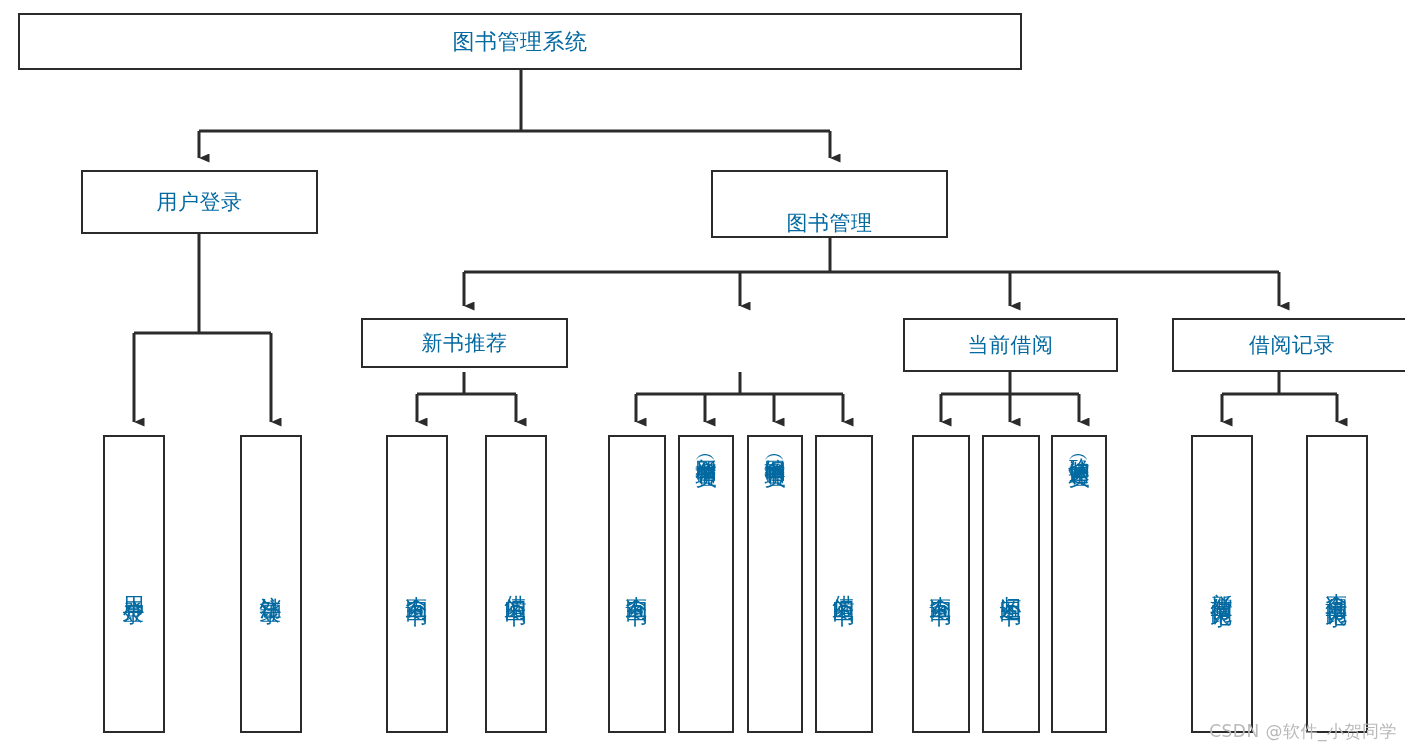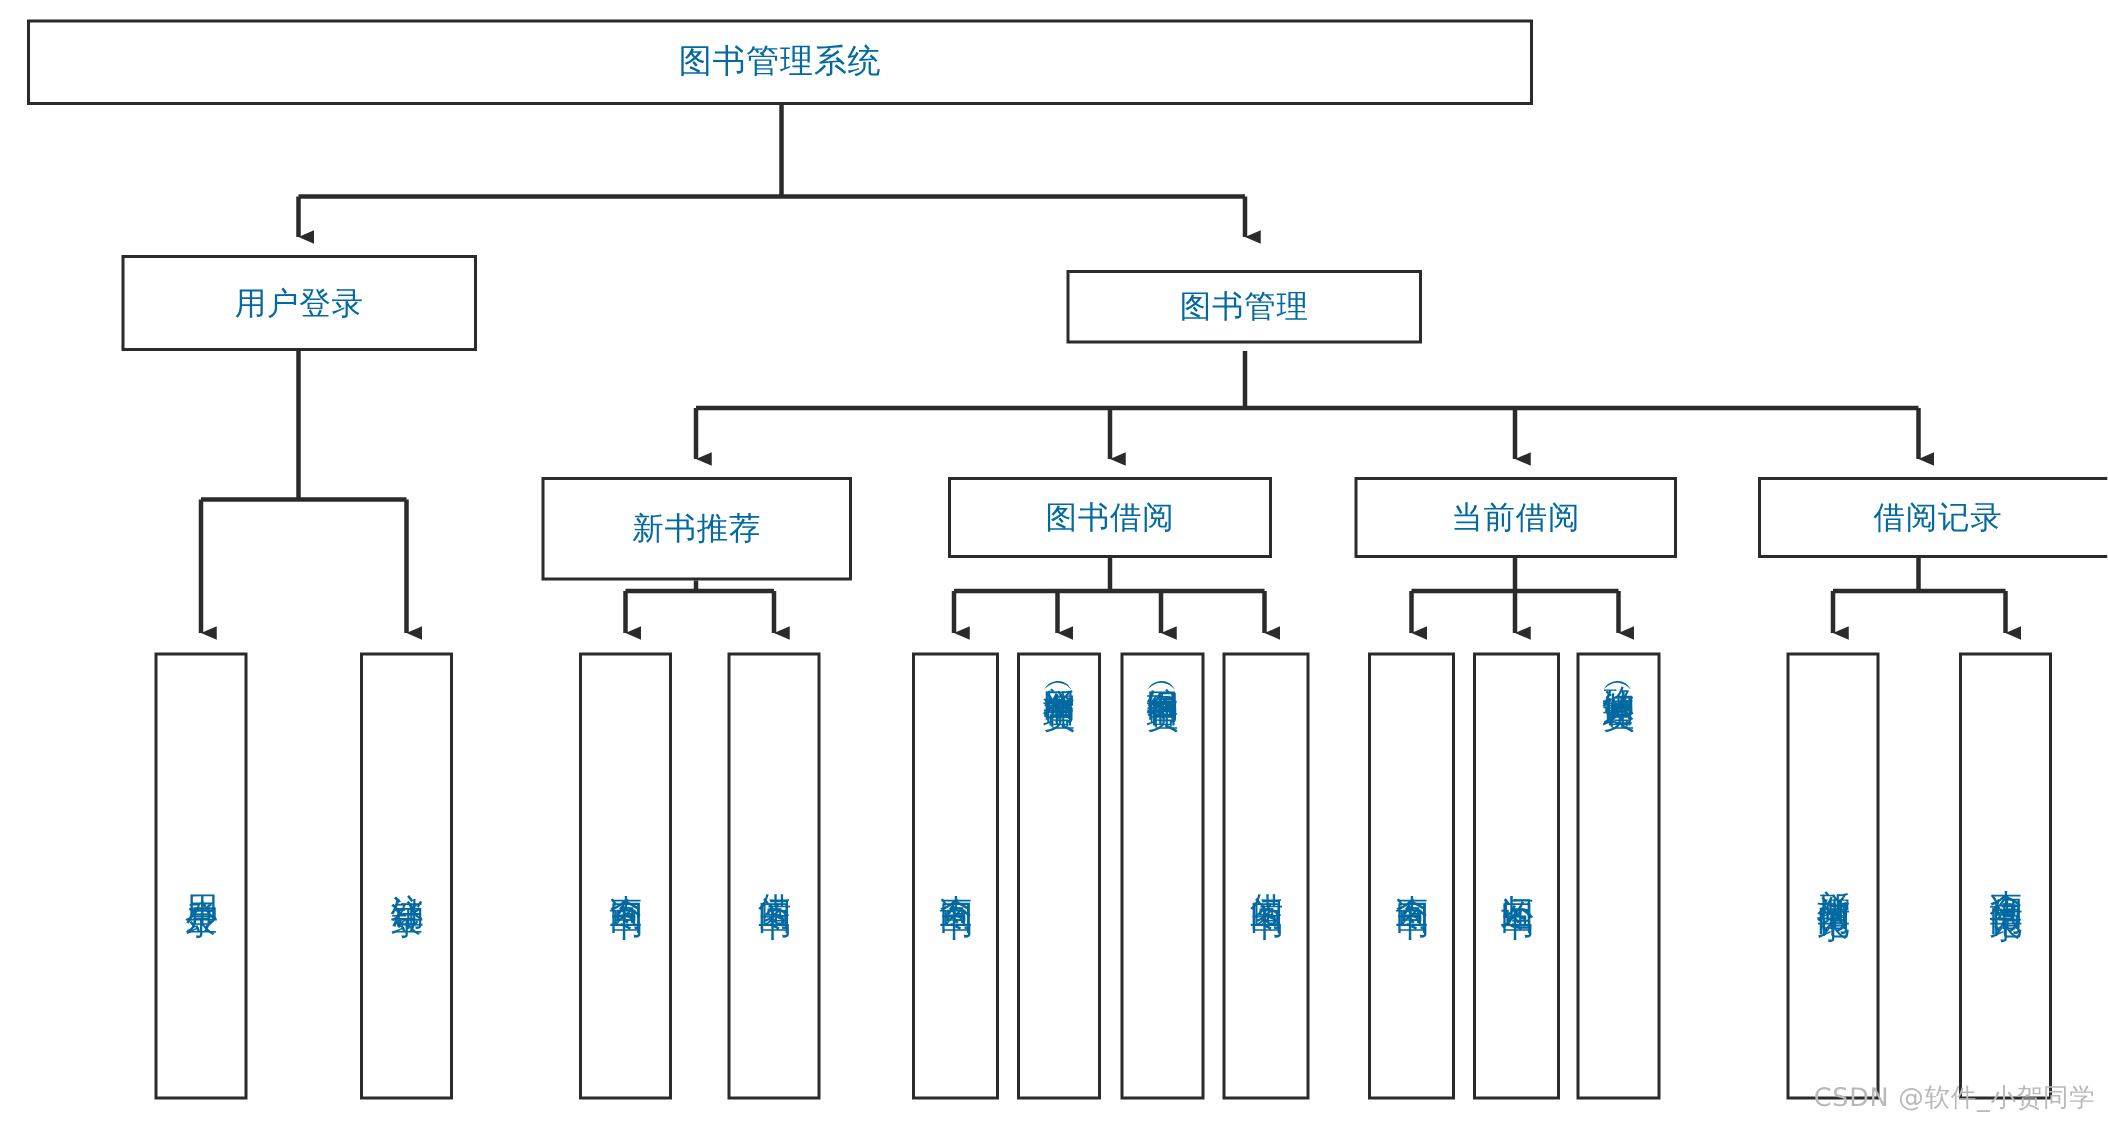--- a/index.html
+++ b/index.html
@@ -138,29 +138,26 @@
     </g>
   </svg>
 
   <div class="node horiz root" style="left:18px; top:13px; width:1004px; height:57px;">
     <span class="node-label">图书管理系统</span>
   </div>
 
   <div class="node horiz" style="left:81px; top:170px; width:237px; height:64px;">
     <span class="node-label">用户登录</span>
   </div>
-  <div class="node horiz" style="left:711px; top:180px; width:237px; height:49px;">
+  <div class="node horiz" style="left:711px; top:170px; width:237px; height:68px;align-items:flex-end;">
     <span class="node-label">图书管理</span>
   </div>
 
-  <div class="node horiz" style="left:361px; top:318px; width:207px; height:69px;">
+  <div class="node horiz" style="left:361px; top:318px; width:207px; height:50px;">
     <span class="node-label">新书推荐</span>
-  </div>
-  <div class="node horiz" style="left:632px; top:318px; width:216px; height:54px;">
-    <span class="node-label">图书借阅</span>
   </div>
   <div class="node horiz" style="left:903px; top:318px; width:215px; height:54px;">
     <span class="node-label">当前借阅</span>
   </div>
   <div class="node horiz" style="left:1172px; top:318px; width:240px; height:54px;">
     <span class="node-label">借阅记录</span>
   </div>
 
   <div class="node vert centered" style="left:103px; top:435px; width:62px; height:298px;">
     <span class="node-label">用户登录</span>

